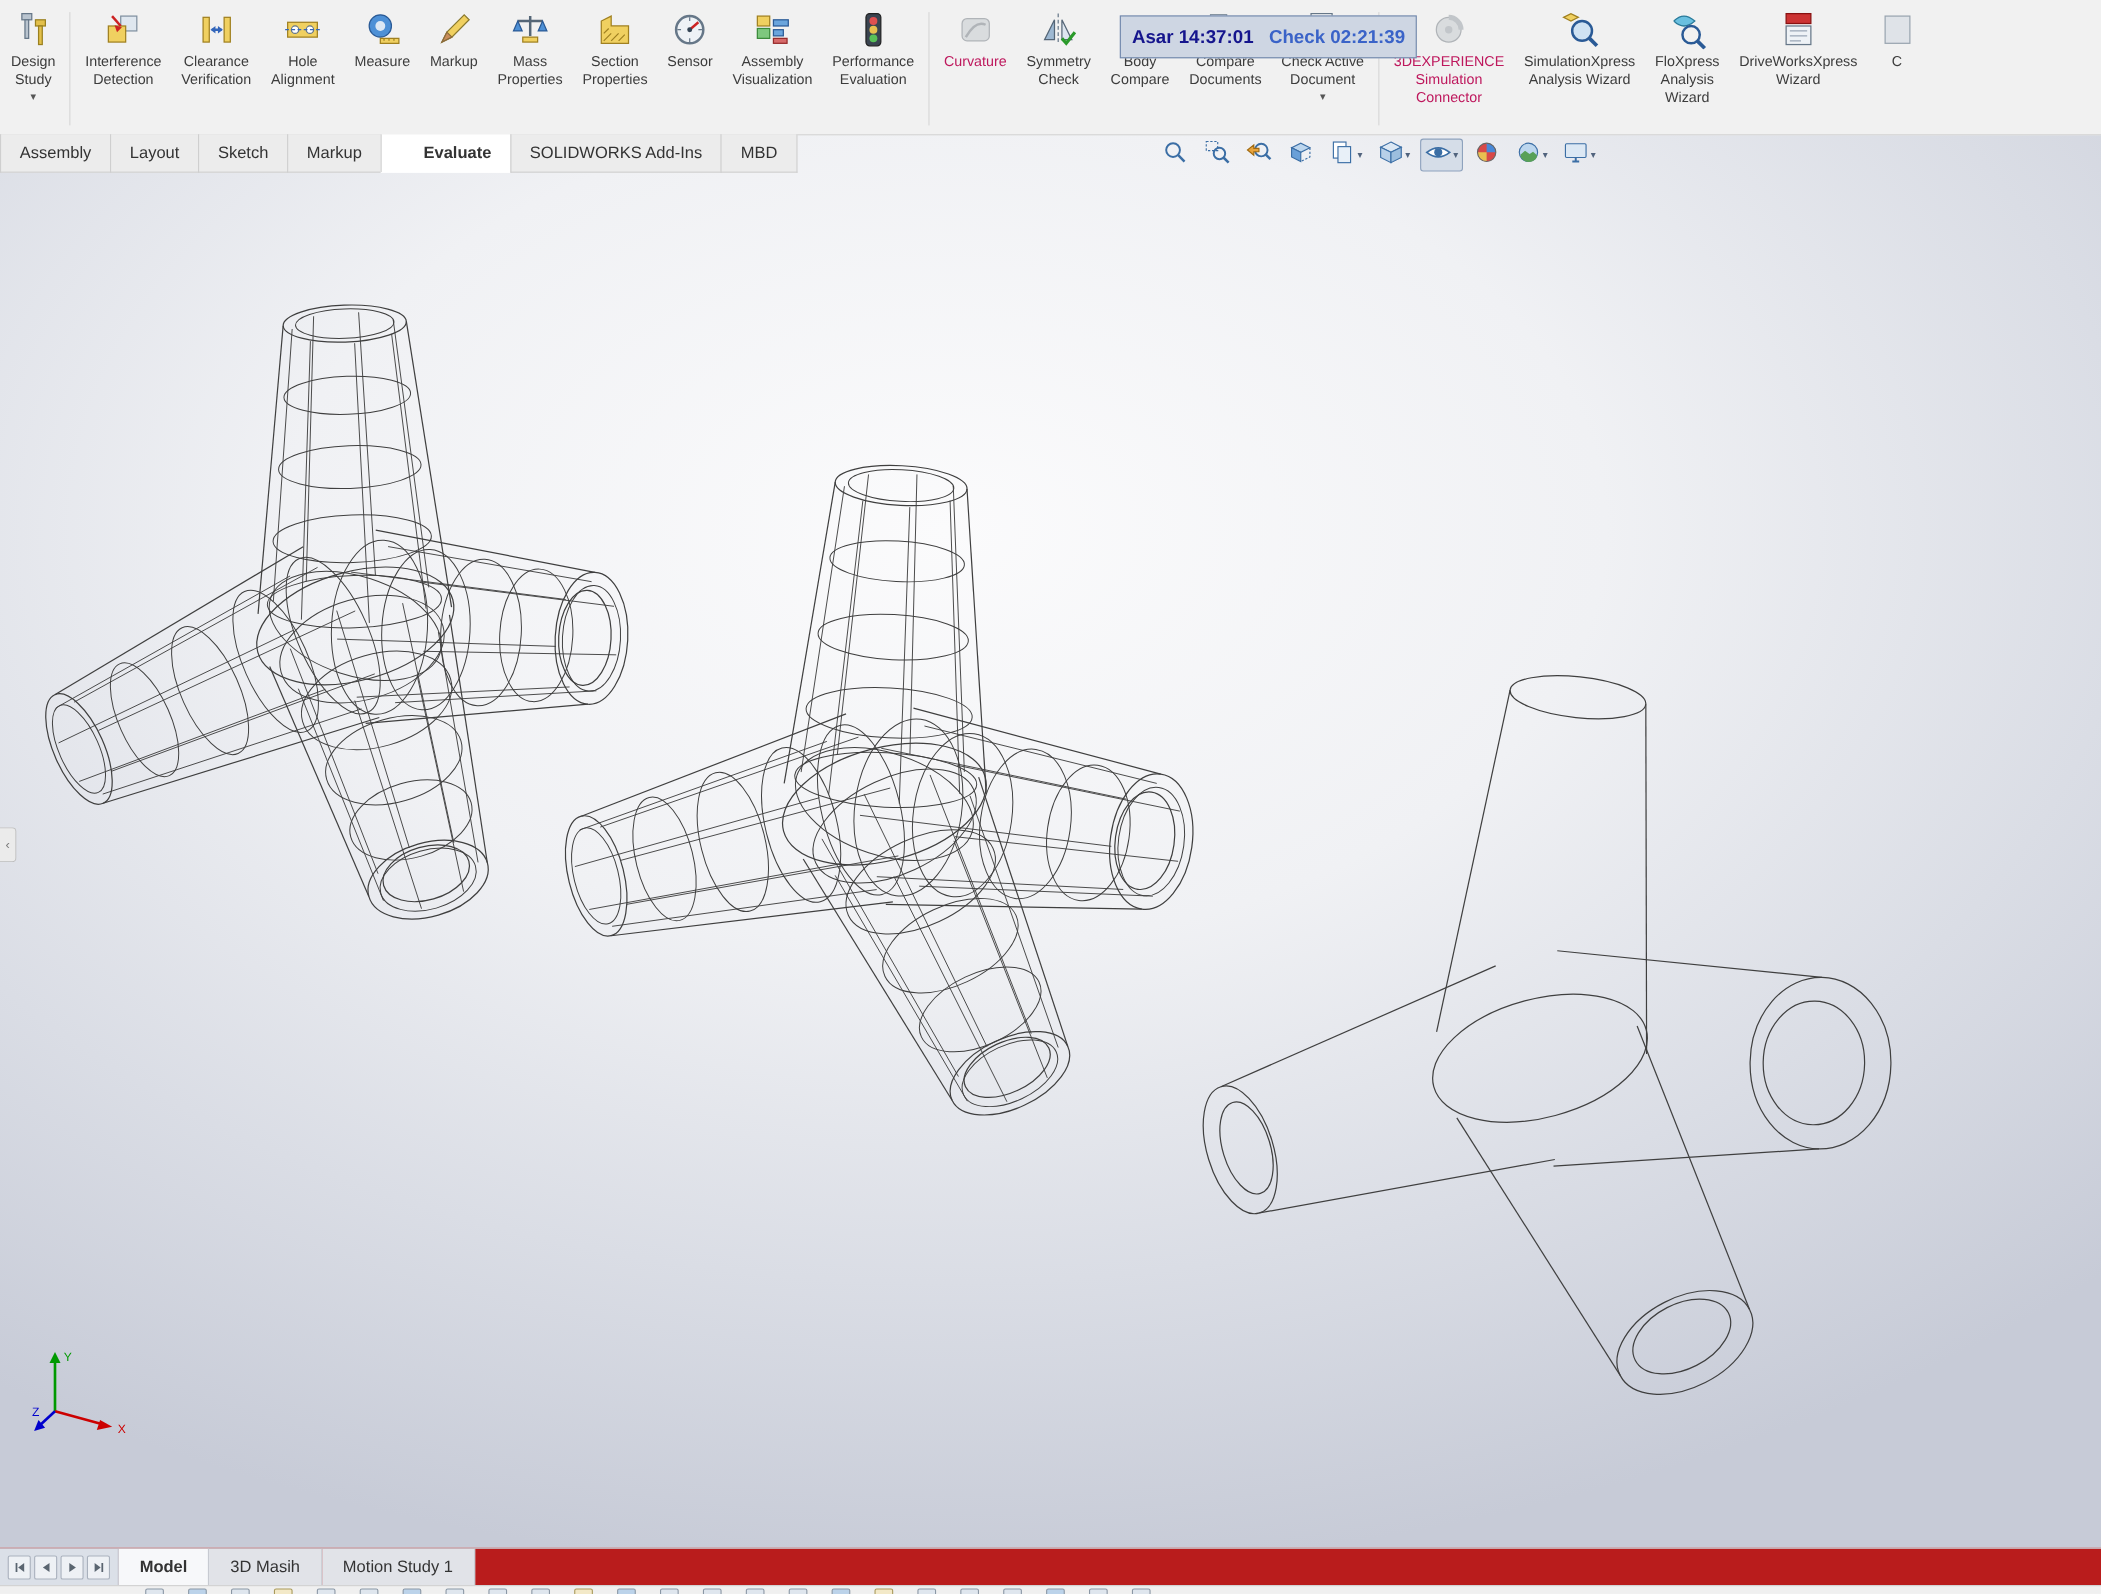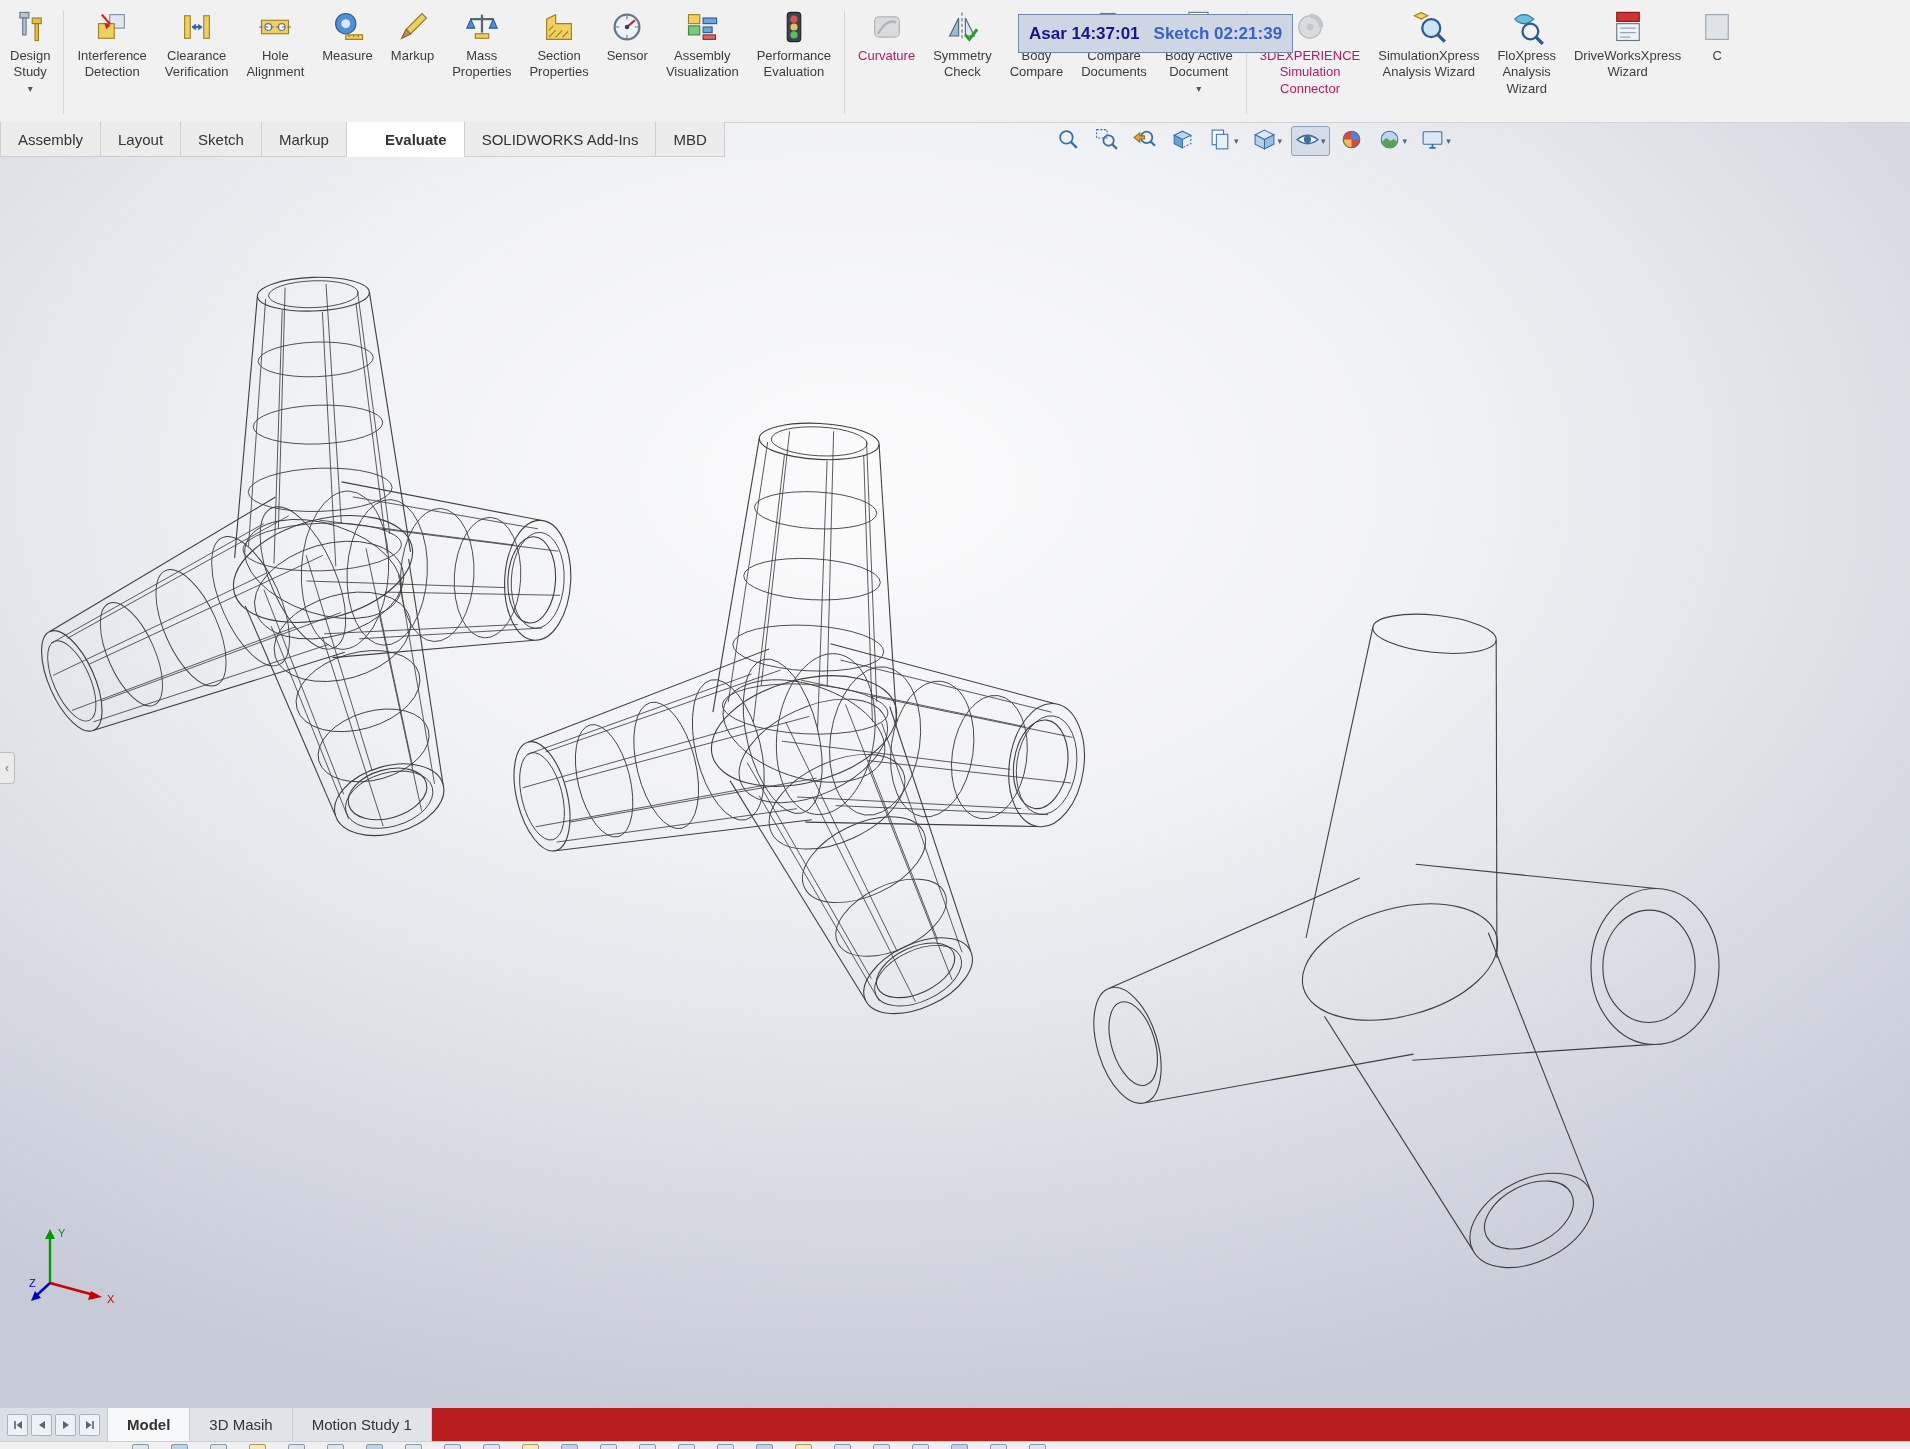--- a/index.html
+++ b/index.html
@@ -265,21 +265,21 @@
       </div>
       <div class="rb">
         <div class="rb-icon">
           <svg viewBox="0 0 32 32">
             <rect x="7" y="3" width="17" height="21" fill="#ffffff" stroke="#667788"></rect>
             <path d="M9 7 h13 M9 10 h13 M9 13 h9" stroke="#99a5b5"></path>
             <path d="M7 20 l3.5 4.5 l6.5 -8.5" stroke="#2a9a2a" stroke-width="2.6" fill="none"></path>
             <path d="M21 20 l7 7 M28 20 l-7 7" stroke="#cc2222" stroke-width="2.6"></path>
           </svg>
         </div>
-        <div class="rb-label">Body Active
+        <div class="rb-label">Check Active
 Document</div>
         <div class="rb-caret">▾</div>
       </div>
       <div class="rb-sep"></div>
       <div class="rb disabled">
         <div class="rb-icon">
           <svg viewBox="0 0 32 32">
             <circle cx="16" cy="16" r="10" fill="#d9dcde" stroke="#b0b4b8"></circle>
             <path d="M16 6 A10 10 0 0 1 26 16" fill="none" stroke="#c2c6ca" stroke-width="4"></path>
             <circle cx="16" cy="16" r="3" fill="#c2c6ca"></circle>
@@ -328,21 +328,21 @@
           <svg viewBox="0 0 32 32">
             <rect x="6" y="5" width="20" height="22" fill="#dfe3e8" stroke="#9aa5b0"></rect>
           </svg>
         </div>
         <div class="rb-label">C</div>
       </div>
     </div>
 
   <div class="clock">
     <span class="c1">Asar 14:37:01</span>
-    <span class="c2">Sketch 02:21:39</span>
+    <span class="c2">Check 02:21:39</span>
   </div>
 
   <div class="tabbar">
       <div class="tab">Assembly</div>
       <div class="tab">Layout</div>
       <div class="tab">Sketch</div>
       <div class="tab">Markup</div>
       <div class="tab active">Evaluate</div>
       <div class="tab">SOLIDWORKS Add-Ins</div>
       <div class="tab">MBD</div>

